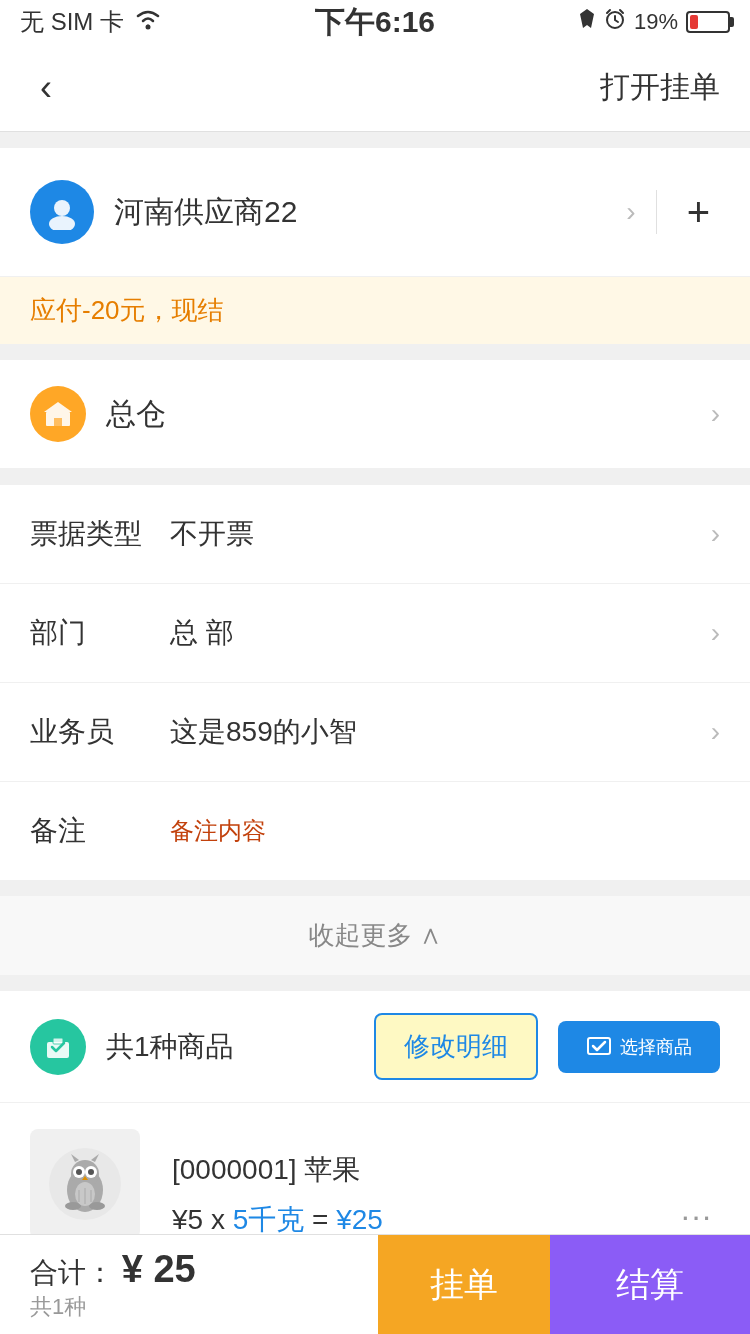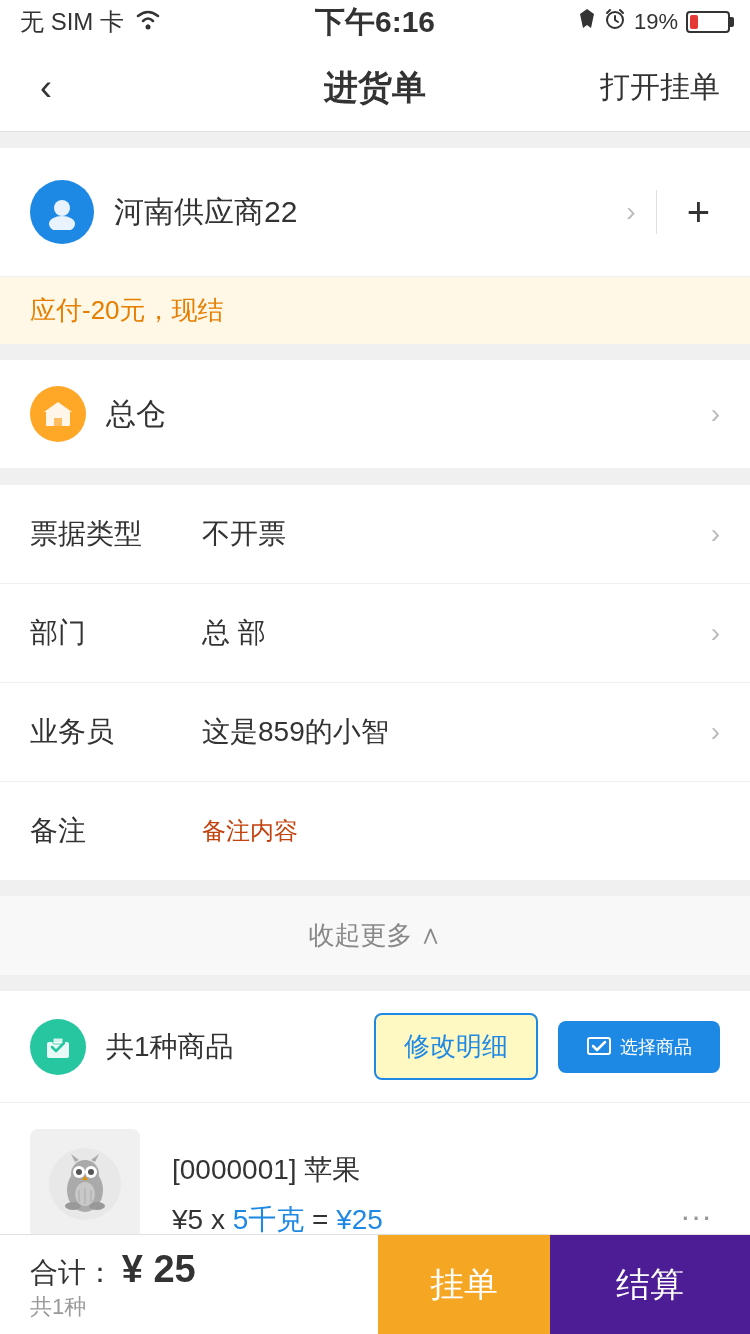--- a/index.html
+++ b/index.html
@@ -125,21 +125,20 @@
     }
 
     
     .form-row {
       display: flex;
       align-items: center;
       padding: 30px 30px;
       border-top: 1px solid #f0f0f0;
       background: #fff;
       cursor: pointer;
-      gap: 32px;
     }
     .form-label {
       font-size: 28px;
       color: #333;
       width: 140px;
       flex-shrink: 0;
     }
     .form-value {
       flex: 1;
       font-size: 28px;
@@ -243,21 +242,21 @@
     .footer-btn-pending {
       width: 172px; height: 100px;
       background: #f5a623;
       color: #fff;
       font-size: 34px;
       display: flex; align-items: center; justify-content: center;
       cursor: pointer;
     }
     .footer-btn-settle {
       width: 200px; height: 100px;
-      background: #4c1d95;
+      background: #8b5cf6;
       color: #fff;
       font-size: 34px;
       display: flex; align-items: center; justify-content: center;
       cursor: pointer;
     }
   </style>
 </head>
 <body>
 
 <div class="status-bar">
@@ -289,21 +288,20 @@
     </span>
     <span>19%</span>
     <div class="battery-icon">
       <div class="battery-fill"></div>
     </div>
   </div>
 </div>
 
 <div class="nav-bar">
   <span class="nav-back">‹</span>
-  <span class="nav-title">进货单</span>
   <span class="nav-action">打开挂单</span>
 </div>
 
 <div class="section">
   <div class="supplier-row">
     <div class="supplier-avatar">
       <svg width="36" height="36" viewBox="0 0 36 36">
         <circle cx="18" cy="14" r="8" fill="#fff" opacity="0.9"></circle>
         <ellipse cx="18" cy="30" rx="13" ry="8" fill="#fff" opacity="0.9"></ellipse>
       </svg>

